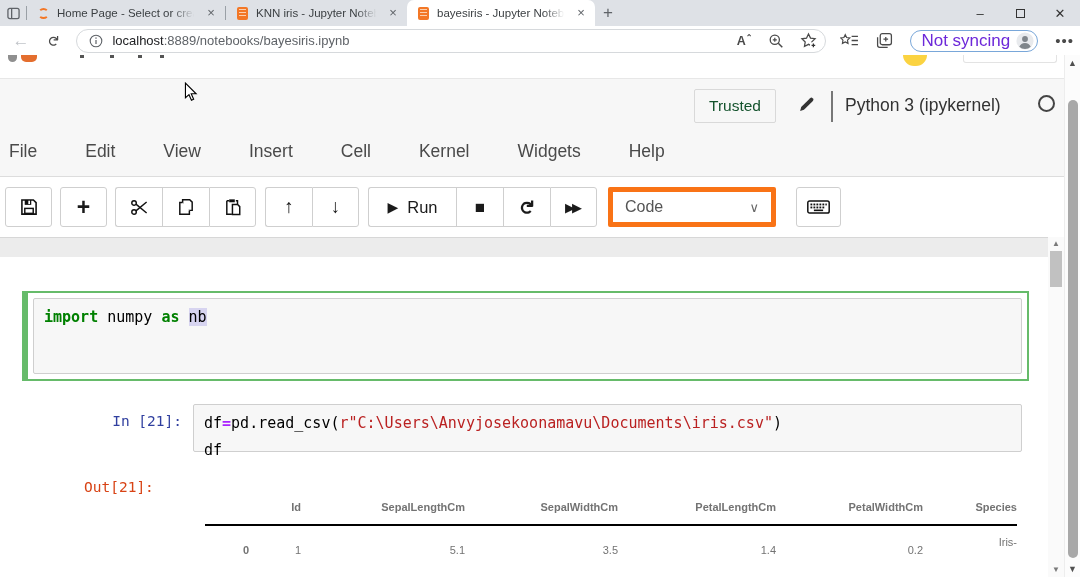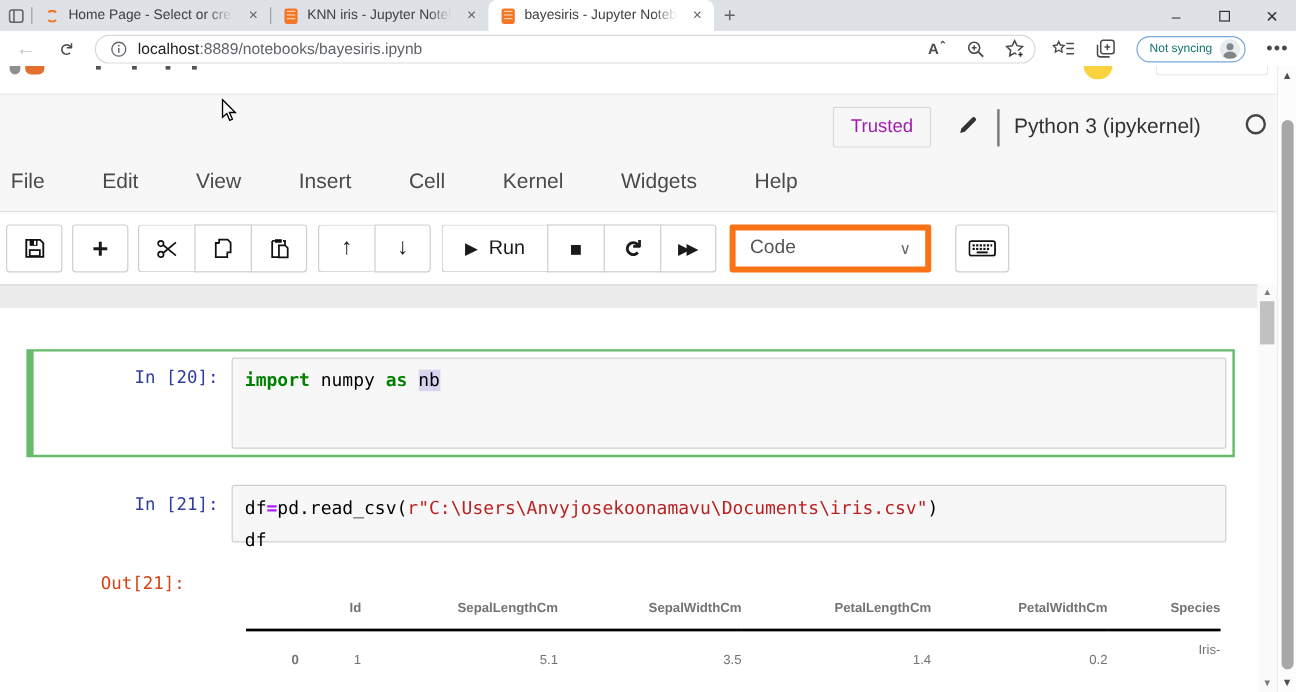--- a/index.html
+++ b/index.html
@@ -31,37 +31,37 @@
   .back-btn { width:28px; margin-left:8px; font-size:17px; color:#c1c4c9; }
   .refresh-btn { width:28px; margin-left:6px; font-size:15px; color:#4a4a4a; }
   .url-pill { margin-left:10px; width:800px; height:24px; border:1px solid #d6d9dc; border-radius:12px; background:#fff; display:flex; align-items:center; padding:0 8px 0 12px; }
   .url-text { font-size:13px; color:#5f6368; margin-left:9px; flex:1; white-space:nowrap; overflow:hidden; }
   .url-host { color:#202124; }
   .pill-right { display:flex; align-items:center; gap:16px; }
   .read-aloud { font-size:12.5px; color:#4a4a4a; font-weight:700; }
   .read-aloud sup { font-size:8px; }
   .nav-right { display:flex; align-items:center; margin-left:14px; gap:17px; }
   .profile-pill { height:22px; border:1.5px solid #79a7d9; border-radius:12px; display:flex; align-items:center; padding:1px 3px 1px 10px; gap:6px; }
-  .profile-label { font-size:10px; color:#0f766e; white-space:nowrap;text-align:center; }
+  .profile-label { font-size:17px; color:#6d28d9; white-space:nowrap;text-align:center; }
   .more-btn { font-size:15px; color:#4a4a4a; letter-spacing:1px; margin-right:6px; }
 
   
   .page { position:absolute; top:55px; left:0; width:1064px; height:522px; background:#fff; overflow:hidden; }
 
   
   .jp-sliver { position:absolute; top:0; left:0; right:0; height:9px; background:#fff; }
   .jp-logo-dot { position:absolute; left:8px; top:0; width:9px; height:7px; background:#8f8f8f; border-radius:0 0 5px 5px; }
   .jp-logo-blob { position:absolute; left:21px; top:0; width:16px; height:7px; background:#e46e2e; border-radius:0 0 5px 5px; }
   .jp-text-mark { position:absolute; top:0; height:3px; width:4px; background:#555; }
   .jp-python-logo { position:absolute; left:903px; top:0; width:24px; height:11px; background:#fbd341; border-radius:0 0 12px 12px; }
   .jp-logout-sliver { position:absolute; left:963px; top:0; width:94px; height:8px; background:#fff; border:1px solid #e3e3e3; border-top:none; border-radius:0 0 3px 3px; }
 
   
   .jp-headerpanel { position:absolute; top:23px; left:0; width:1064px; height:99px; background:#f7f7f7; border-top:1px solid #e7e7e7; border-bottom:1px solid #dddddd; }
-  .trusted-btn { position:absolute; left:694px; top:10px; width:82px; height:34px; background:#f7f7f7; border:1px solid #d9d9d9; border-radius:2px; font-size:15.5px; color:#a21caf; display:flex; align-items:center; justify-content:center; }
+  .trusted-btn { position:absolute; left:694px; top:10px; width:82px; height:34px; background:#f7f7f7; border:1px solid #d9d9d9; border-radius:2px; font-size:15.5px; color:#14532d; display:flex; align-items:center; justify-content:center; }
   .edit-pencil { position:absolute; left:795px; top:14px; width:22px; height:22px; display:flex; align-items:center; justify-content:center; }
   .kernel-divider { position:absolute; left:831px; top:12px; width:2px; height:31px; background:#777; }
   .kernel-name { position:absolute; left:845px; top:16px; font-size:17.5px; color:#333; }
   .kernel-indicator { position:absolute; left:1038px; top:16px; width:17px; height:17px; border:2.5px solid #444; border-radius:50%; }
   .menubar { position:absolute; left:9px; top:62px; display:flex; gap:48px; align-items:center; }
   .menu-item { font-size:17.5px; color:#4a4a4a; }
 
   
   .toolbar { position:absolute; top:122px; left:0; width:1064px; height:60px; background:#fff; display:flex; align-items:center; padding-left:5px; }
   .tb-btn { height:40px; width:47px; background:#fff; border:1px solid #cfcfcf; display:flex; align-items:center; justify-content:center; color:#1a1a1a; }
@@ -329,21 +329,20 @@
             </g>
           </svg>
       </div>
     </div>
 
     <div class="gray-strip"></div>
 
     <div class="notebook"></div>
 
     <div class="cell cell1 selected">
-      <div class="prompt-col in-prompt">In [20]:</div>
       <div class="input-area">
           <div class="cm-line"><span class="tok-kw">import</span><span class="tok-pl"> numpy </span><span class="tok-kw">as</span><span class="tok-pl"> </span><span class="tok-sel">nb</span></div>
         </div>
     </div>
 
     <div class="cell cell2 unselected">
       <div class="prompt-col in-prompt">In [21]:</div>
       <div class="input-area">
           <div class="cm-line"><span class="tok-pl">df</span><span class="tok-op">=</span><span class="tok-pl">pd.read_csv(</span><span class="tok-str">r"C:\Users\Anvyjosekoonamavu\Documents\iris.csv"</span><span class="tok-pl">)</span></div>
           <div class="cm-line"><span class="tok-pl">df</span></div>

